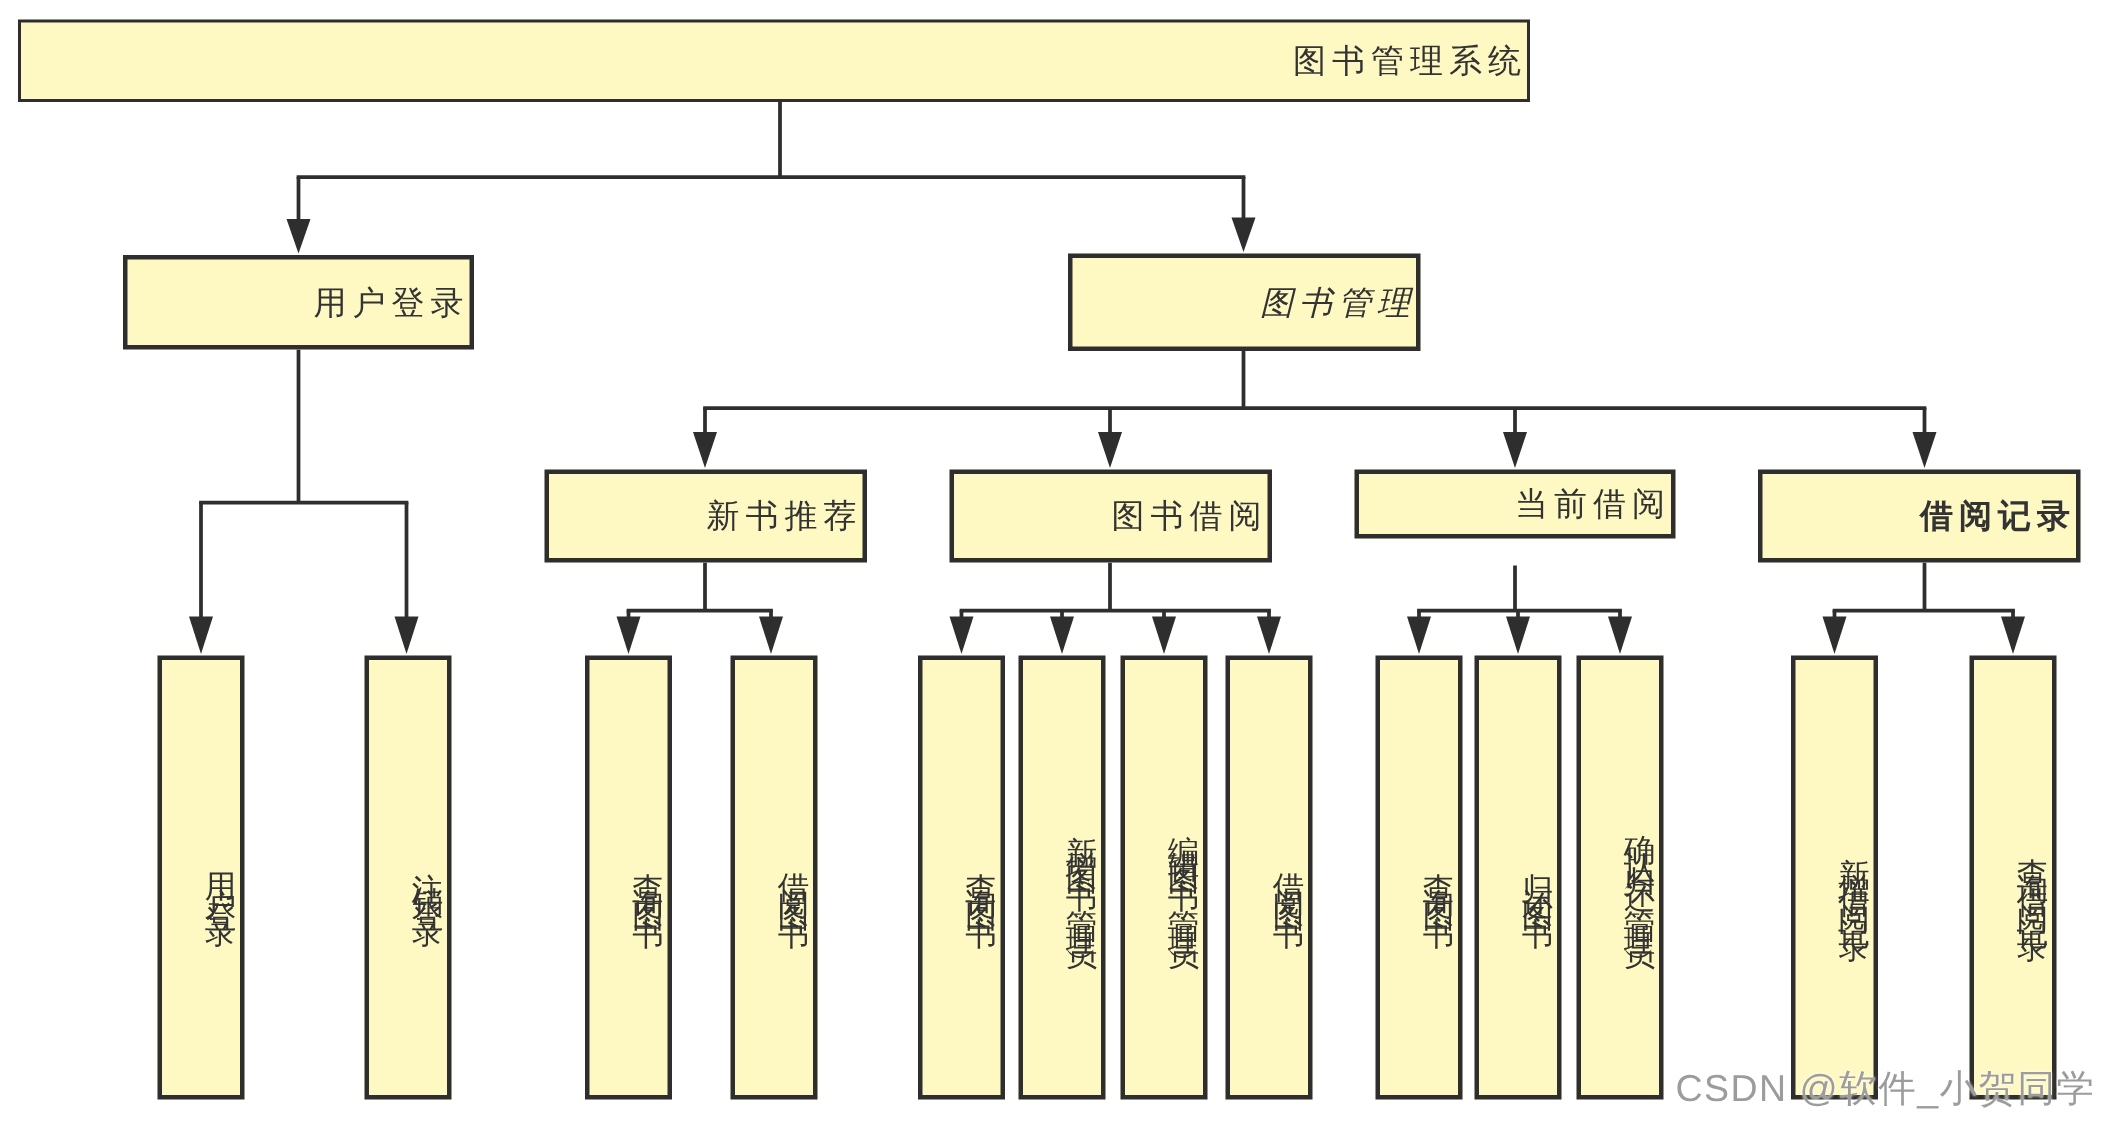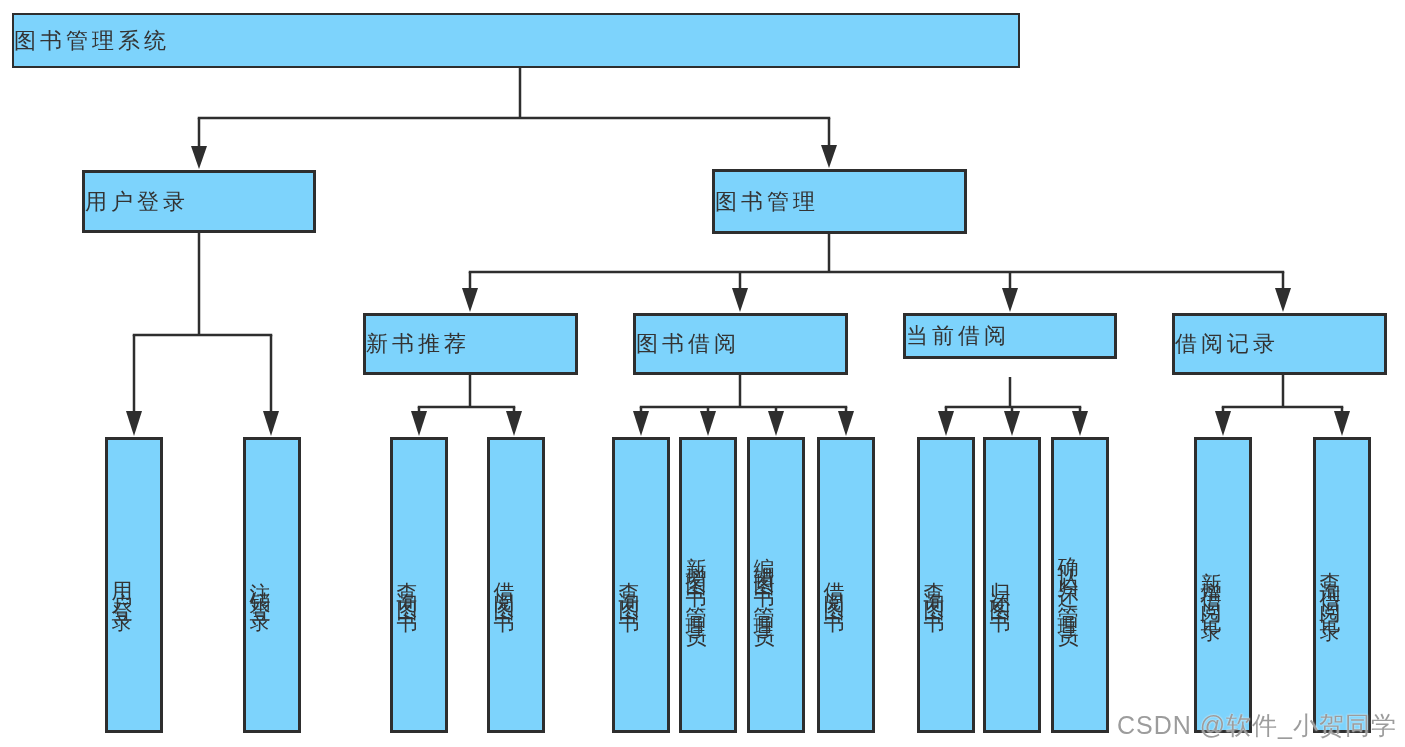--- a/index.html
+++ b/index.html
@@ -12,26 +12,26 @@
     color: #333333;
     overflow: hidden;
   }
   svg.connectors {
     position: absolute;
     left: 0; top: 0;
     width: 1405px; height: 747px;
   }
   .node {
     position: absolute;
-    background: #7dd3fc;
+    background: #fef9c3;
     border: 3px solid #2e2e2e;
     box-sizing: border-box;
     display: flex;
     align-items: center;
-    justify-content: flex-start;
+    justify-content: flex-end;
     font-size: 22px;
     letter-spacing: 4px;
     color: #333333;
     white-space: nowrap;
   }
   .node.root { border-width: 2px; }
   .node.leaf span {
     writing-mode: vertical-rl;
     text-orientation: mixed;
     font-size: 21px;
@@ -123,34 +123,34 @@
     </g>
   </svg>
 
   <div class="node root" style="left:12px; top:13px; width:1008px; height:55px;">
     <span>图书管理系统</span>
   </div>
 
   <div class="node" style="left:82px; top:170px; width:234px; height:63px;">
     <span>用户登录</span>
   </div>
-  <div class="node" style="left:712px; top:169px; width:255px; height:65px;">
+  <div class="node" style="left:712px; top:169px; width:235px; height:65px;font-style:italic;">
     <span>图书管理</span>
   </div>
 
   <div class="node" style="left:363px; top:313px; width:215px; height:62px;">
     <span>新书推荐</span>
   </div>
   <div class="node" style="left:633px; top:313px; width:215px; height:62px;">
     <span>图书借阅</span>
   </div>
   <div class="node" style="left:903px; top:313px; width:214px; height:46px;">
     <span>当前借阅</span>
   </div>
-  <div class="node" style="left:1172px; top:313px; width:215px; height:62px;">
+  <div class="node" style="left:1172px; top:313px; width:215px; height:62px;font-weight:bold;">
     <span>借阅记录</span>
   </div>
 
   <div class="node leaf" style="left:105px; top:437px; width:58px; height:296px;">
     <span>用户登录</span>
   </div>
   <div class="node leaf" style="left:243px; top:437px; width:58px; height:296px;">
     <span>注销登录</span>
   </div>
 

